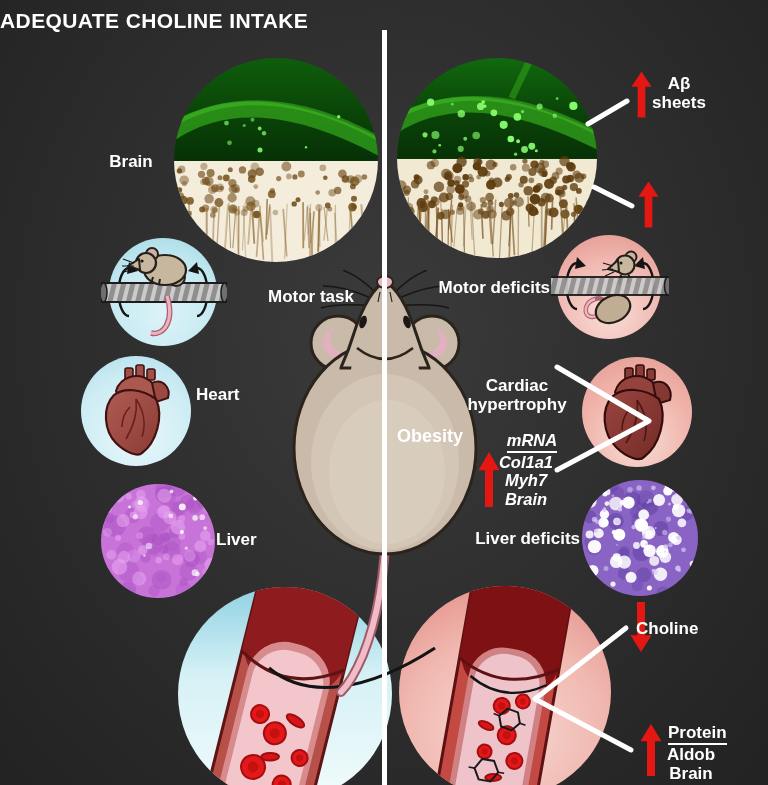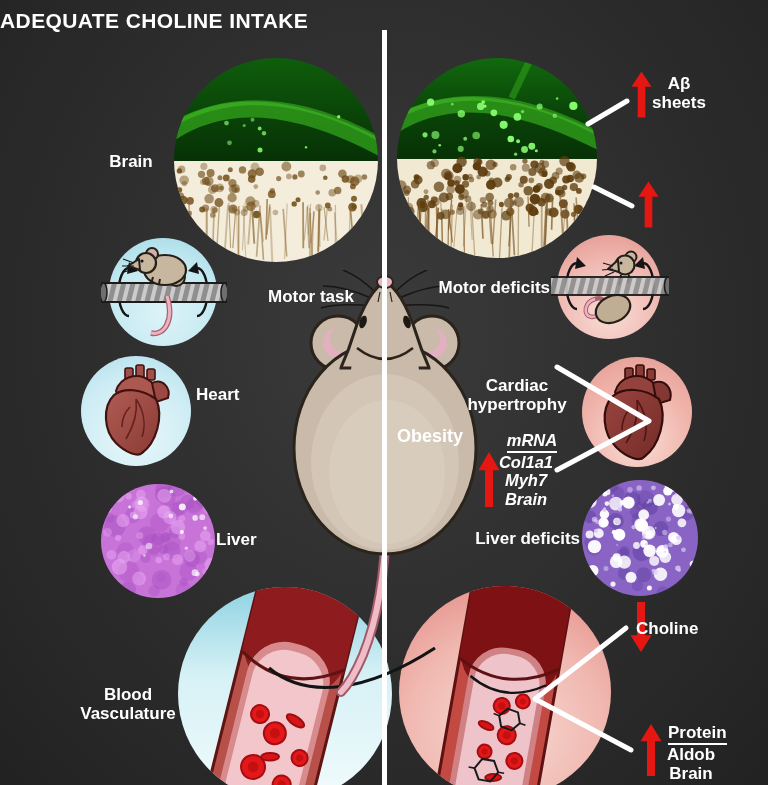--- a/index.html
+++ b/index.html
@@ -982,24 +982,20 @@
       <path d="M 626,628 L 535,699 L 631,750"></path>
     </g>
   </svg>
 
   <div id="divider" style="background: rgb(255, 255, 255);"></div>
 
   <div class="lbl right" style="left: 90px; top: 152px; width: 82px; color: rgb(255, 255, 255); text-align: center;">Brain</div>
   <div class="lbl" style="left: 221px; top: 287px; color: rgb(255, 255, 255); margin-left: 47px;">Motor task</div>
   <div class="lbl" style="left: 196px; top: 385px; color: rgb(255, 255, 255);">Heart</div>
   <div class="lbl" style="left: 216px; top: 530px; color: rgb(255, 255, 255);">Liver</div>
-  <div class="lbl center" style="left: 58px; top: 685px; width: 140px; color: rgb(255, 255, 255);">
-    <div>Blood</div>
-    <div>Vasculature</div>
-  </div>
 
   <svg class="red-arrow" style="left: 631px; top: 71px; color: rgb(228, 23, 18);" width="21" height="47" viewBox="0 0 22 48">
     <polygon points="11,0 21.5,16 15,16 15,48 7,48 7,16 0.5,16" fill="currentColor"></polygon>
     </svg>
   <div class="lbl center" style="left: 648px; top: 74px; width: 62px; color: rgb(255, 255, 255);">
     <div>Aβ</div>
     <div>sheets</div>
   </div>
 
   <svg class="red-arrow" style="left: 638px; top: 181px; color: rgb(228, 23, 18);" width="21" height="47" viewBox="0 0 22 48">

